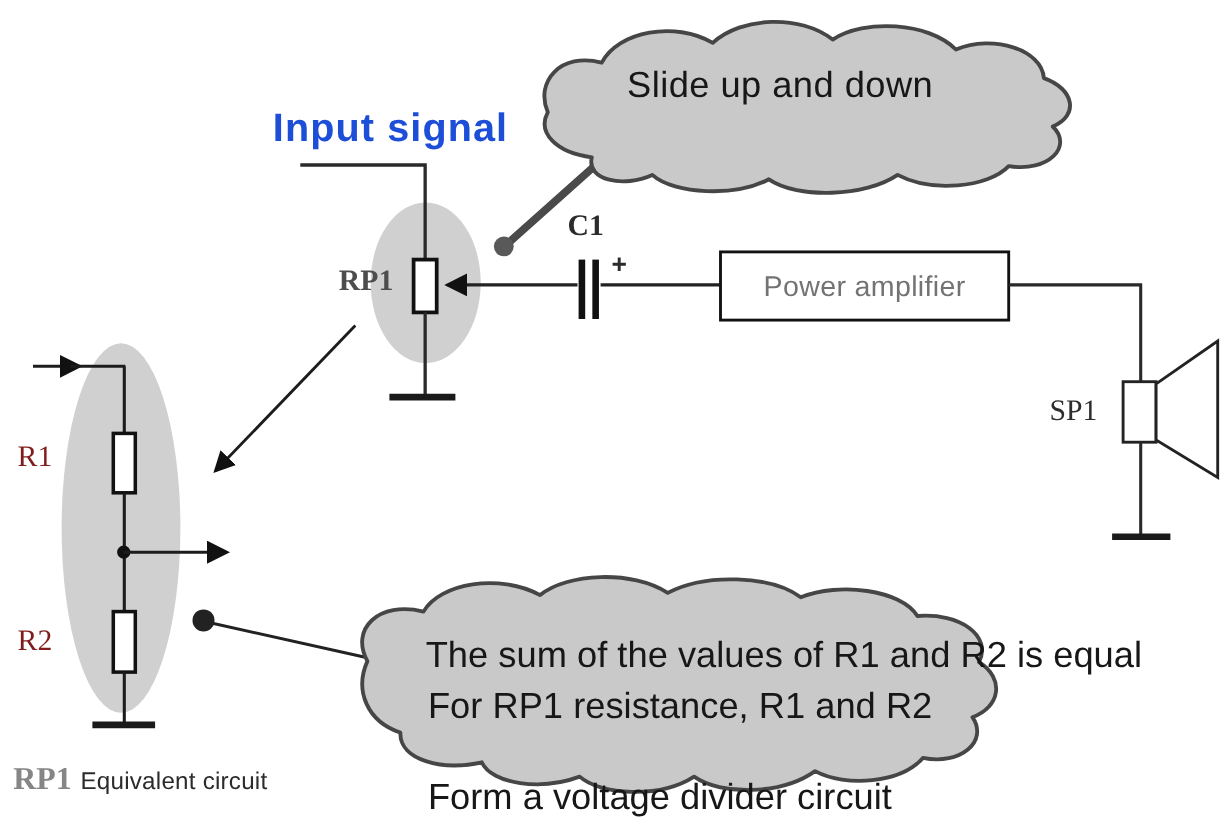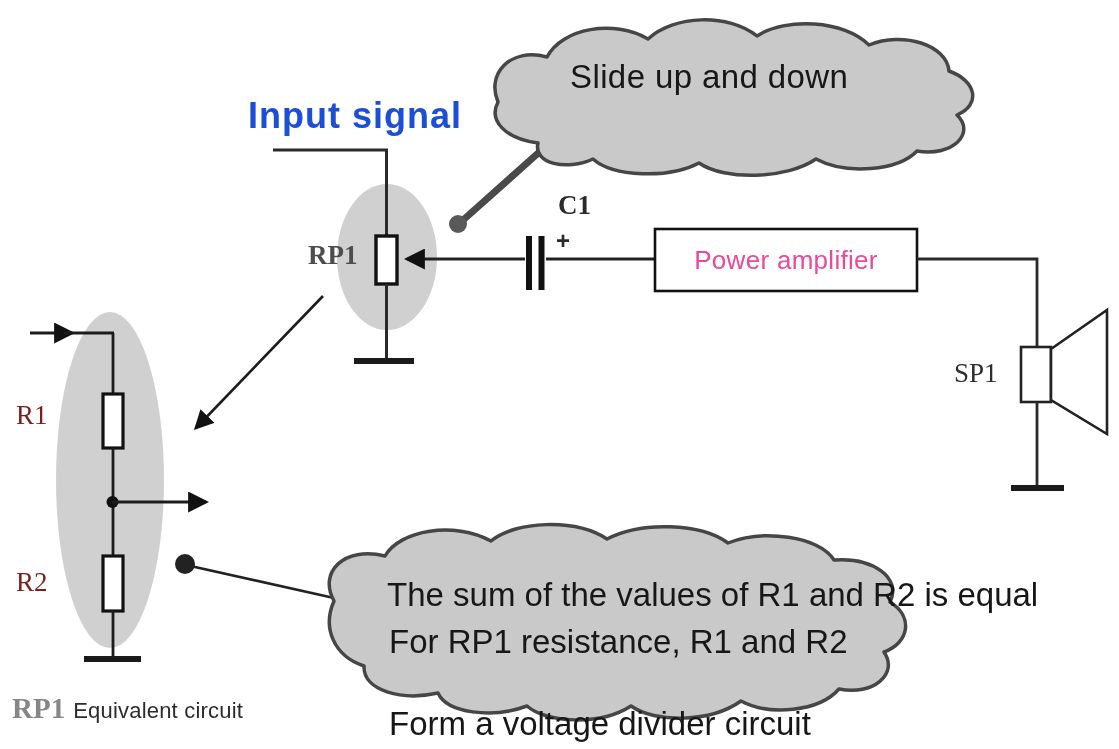--- a/index.html
+++ b/index.html
@@ -51,21 +51,21 @@
     position: absolute;
     left: 655px;
     top: 229px;
     width: 262px;
     height: 62px;
     display: flex;
     align-items: center;
     justify-content: center;
     font-size: 26px;
     font-weight: 500;
-    color: #ec4899;
+    color: #737373;
     letter-spacing: 0.3px;
   }
   .caption {
     position: absolute;
     left: 12px;
     top: 692px;
     display: flex;
     align-items: baseline;
     gap: 8px;
   }
@@ -177,21 +177,21 @@
 
     <line x1="323" y1="296" x2="196" y2="428" stroke="#1c1c1c" stroke-width="2.6" marker-end="url(#ah)"></line>
   </svg>
 
   <div class="txt sans-title" style="left:229px; top:96px;">Input signal</div>
 
   <div class="txt cloud-text" style="left:570px; top:59px;">Slide up and down</div>
 
   <div class="txt serif-label serif-bold" style="left:308px; top:241px; color:#4d4d4d;">RP1</div>
 
-  <div class="txt serif-label serif-bold" style="left:516px; top:191px; color:#2b2b2b;margin-left:42px;">C1</div>
+  <div class="txt serif-label serif-bold" style="left:516px; top:191px; color:#2b2b2b;">C1</div>
   <div class="txt" style="left:556px; top:228px; font-size:24px; font-weight:600; color:#2a2a2a;">+</div>
 
   <div class="amp-box-label">Power amplifier</div>
 
   <div class="txt serif-label" style="left:954px; top:359px; color:#2e2e2e;">SP1</div>
 
   <div class="txt serif-label" style="left:16px; top:401px;">R1</div>
   <div class="txt serif-label" style="left:16px; top:568px;">R2</div>
 
   <div class="txt cloud-text" style="left:387px; top:577px; letter-spacing:0;">The sum of the values of R1 and R2 is equal</div>

